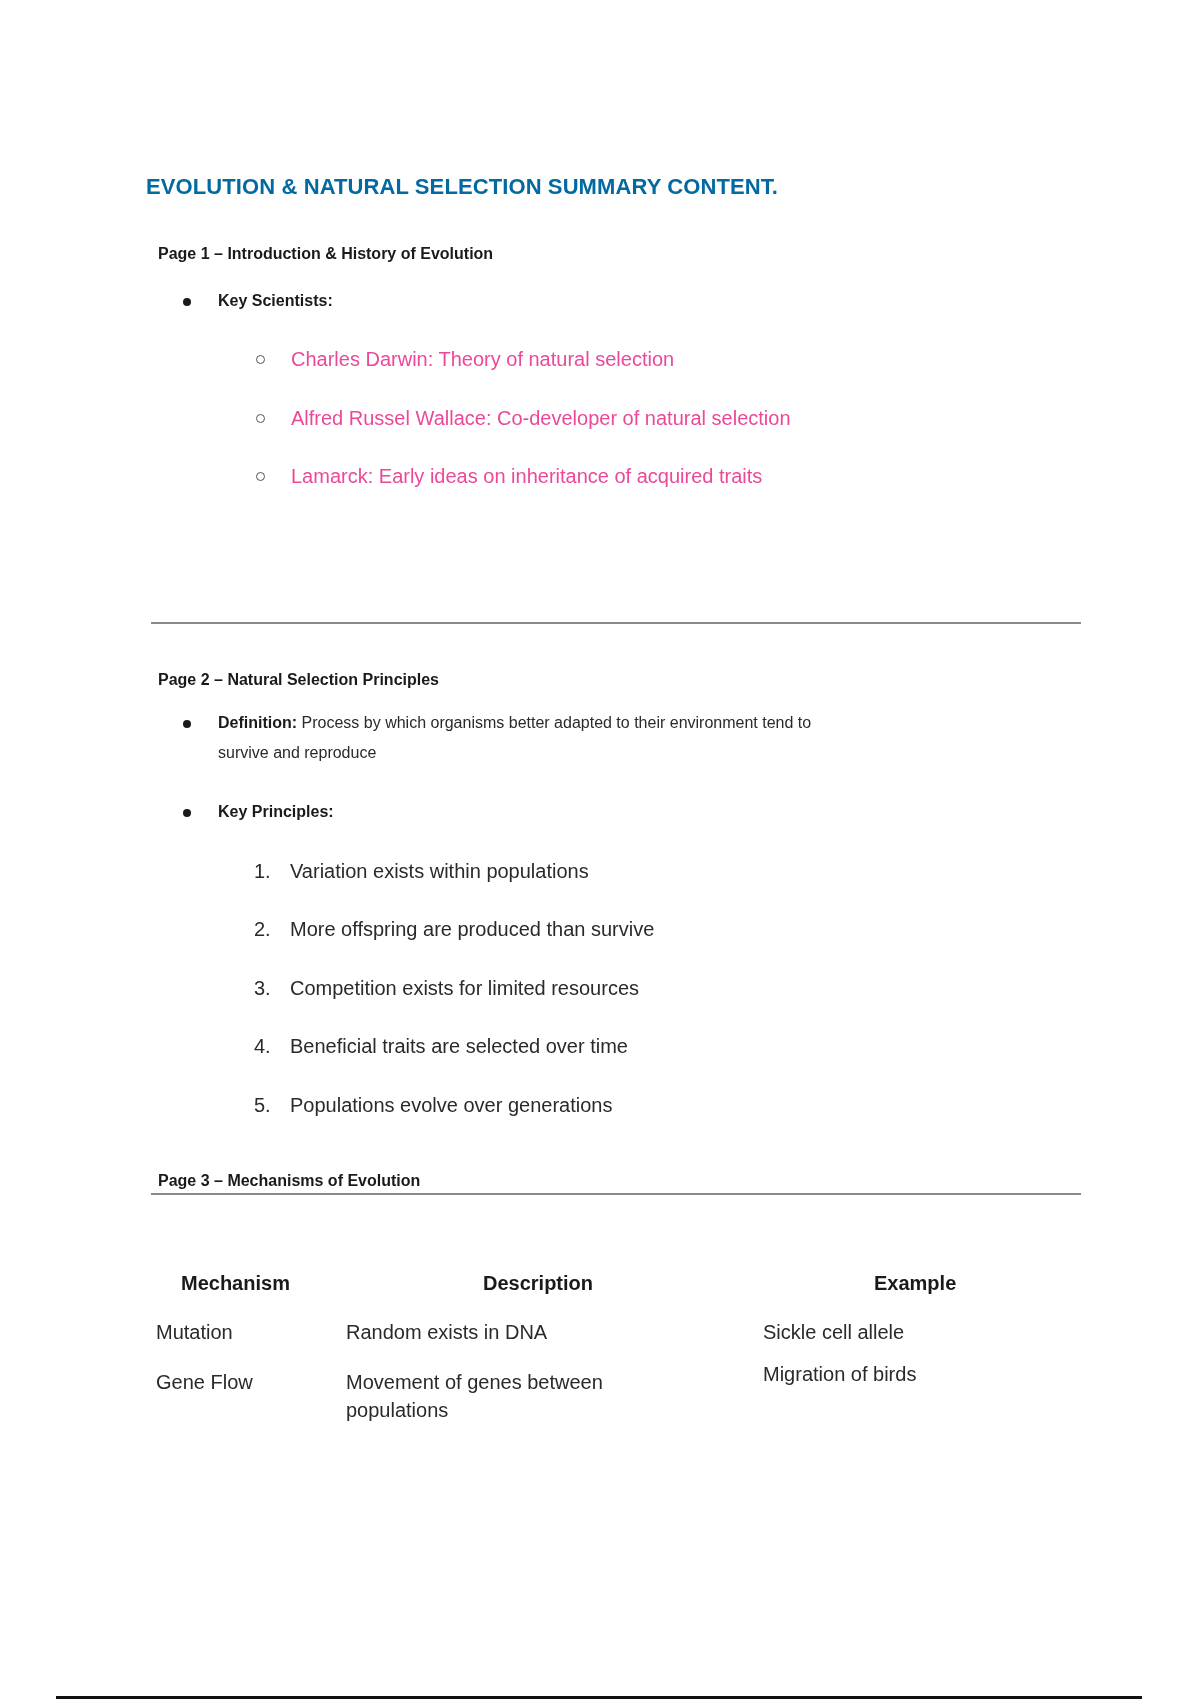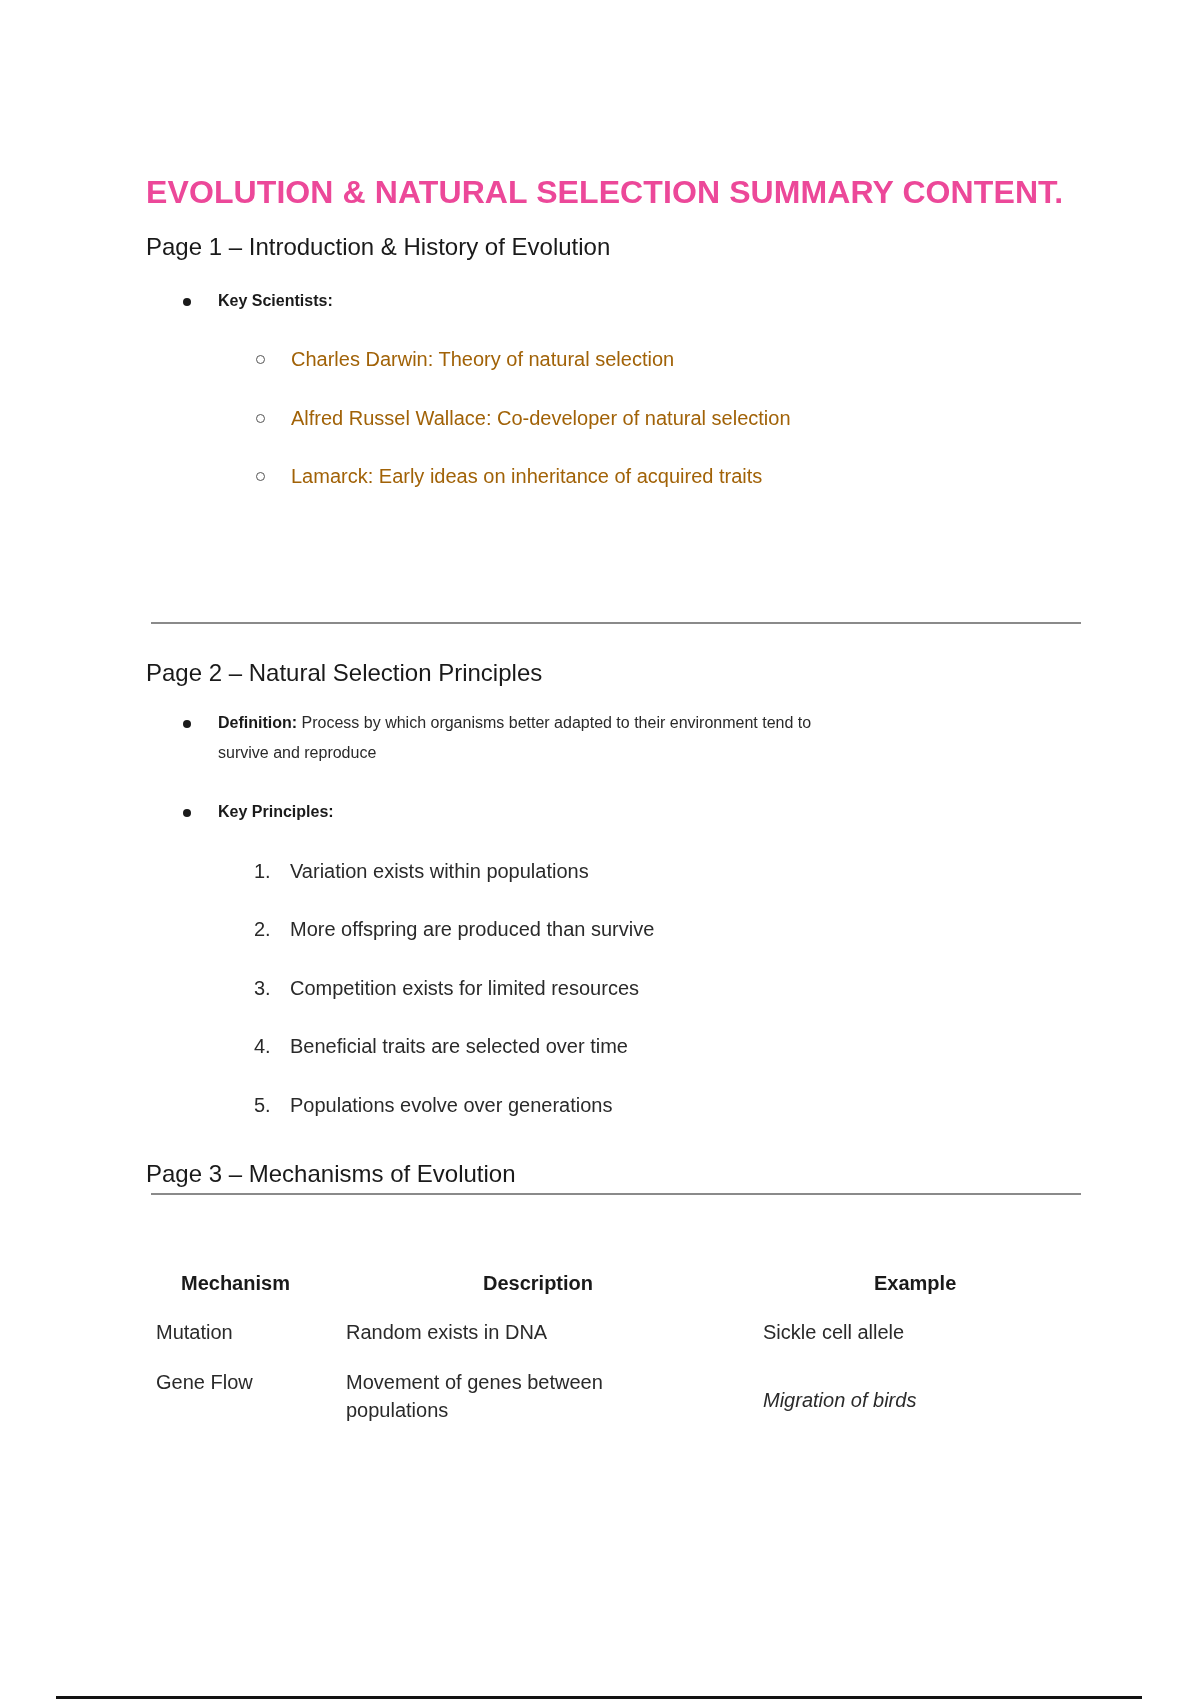--- a/index.html
+++ b/index.html
@@ -16,33 +16,33 @@
       color: #222222;
     }
     .page {
       position: absolute;
       left: 0; top: 0;
       width: 1200px; height: 1700px;
     }
     .doc-title {
       position: absolute;
       left: 146px; top: 174px;
-      font-size: 32px;
-      font-weight: bold;
-      color: #ec4899;
+      font-size: 22px;
+      font-weight: bold;
+      color: #0369a1;
       letter-spacing: 0.1px;
       margin: 0;
     }
     .section-heading {
       position: absolute;
       left: 146px;
-      font-size: 24px;
-      font-weight: normal;
+      font-size: 16px;
+      font-weight: bold;
       color: #1a1a1a;
-      margin: 0;
+      margin: 12px;
     }
     .bullet-row {
       position: absolute;
       left: 183px;
       font-size: 16px;
       line-height: 30px;
       color: #2a2a2a;
       display: flex;
       width: 880px;
     }
@@ -56,21 +56,21 @@
     }
     .bullet-row .bold {
       font-weight: bold;
       color: #1a1a1a;
     }
     .sub-row {
       position: absolute;
       left: 256px;
       font-size: 20px;
       line-height: 30px;
-      color: #a16207;
+      color: #ec4899;
       display: flex;
       justify-content: space-between;
     }
     .sub-row .circle {
       width: 7px; height: 7px;
       border: 1.3px solid #555555;
       border-radius: 50%;
       margin-top: 11px;
       margin-right: 26px;
       flex-shrink: 0;
@@ -201,18 +201,18 @@
       <span class="td" style="left:200px; top:46px;">Random exists in DNA</span>
       <span class="td" style="left:617px; top:46px;">Sickle cell allele</span>
     </div>
 
     <div>
       <span class="td" style="left:10px; top:96px;">Gene Flow</span>
       <span class="td" style="left:200px; top:96px;">
         <span>Movement of genes between</span><br>
         <span>populations</span>
       </span>
-      <span class="td" style="left:617px; top:114px;font-style:italic;">Migration of birds</span>
+      <span class="td" style="left:617px; top:88px;">Migration of birds</span>
     </div>
   </div>
 
   <div class="bottom-rule"></div>
 </div>
 
 </body></html>

